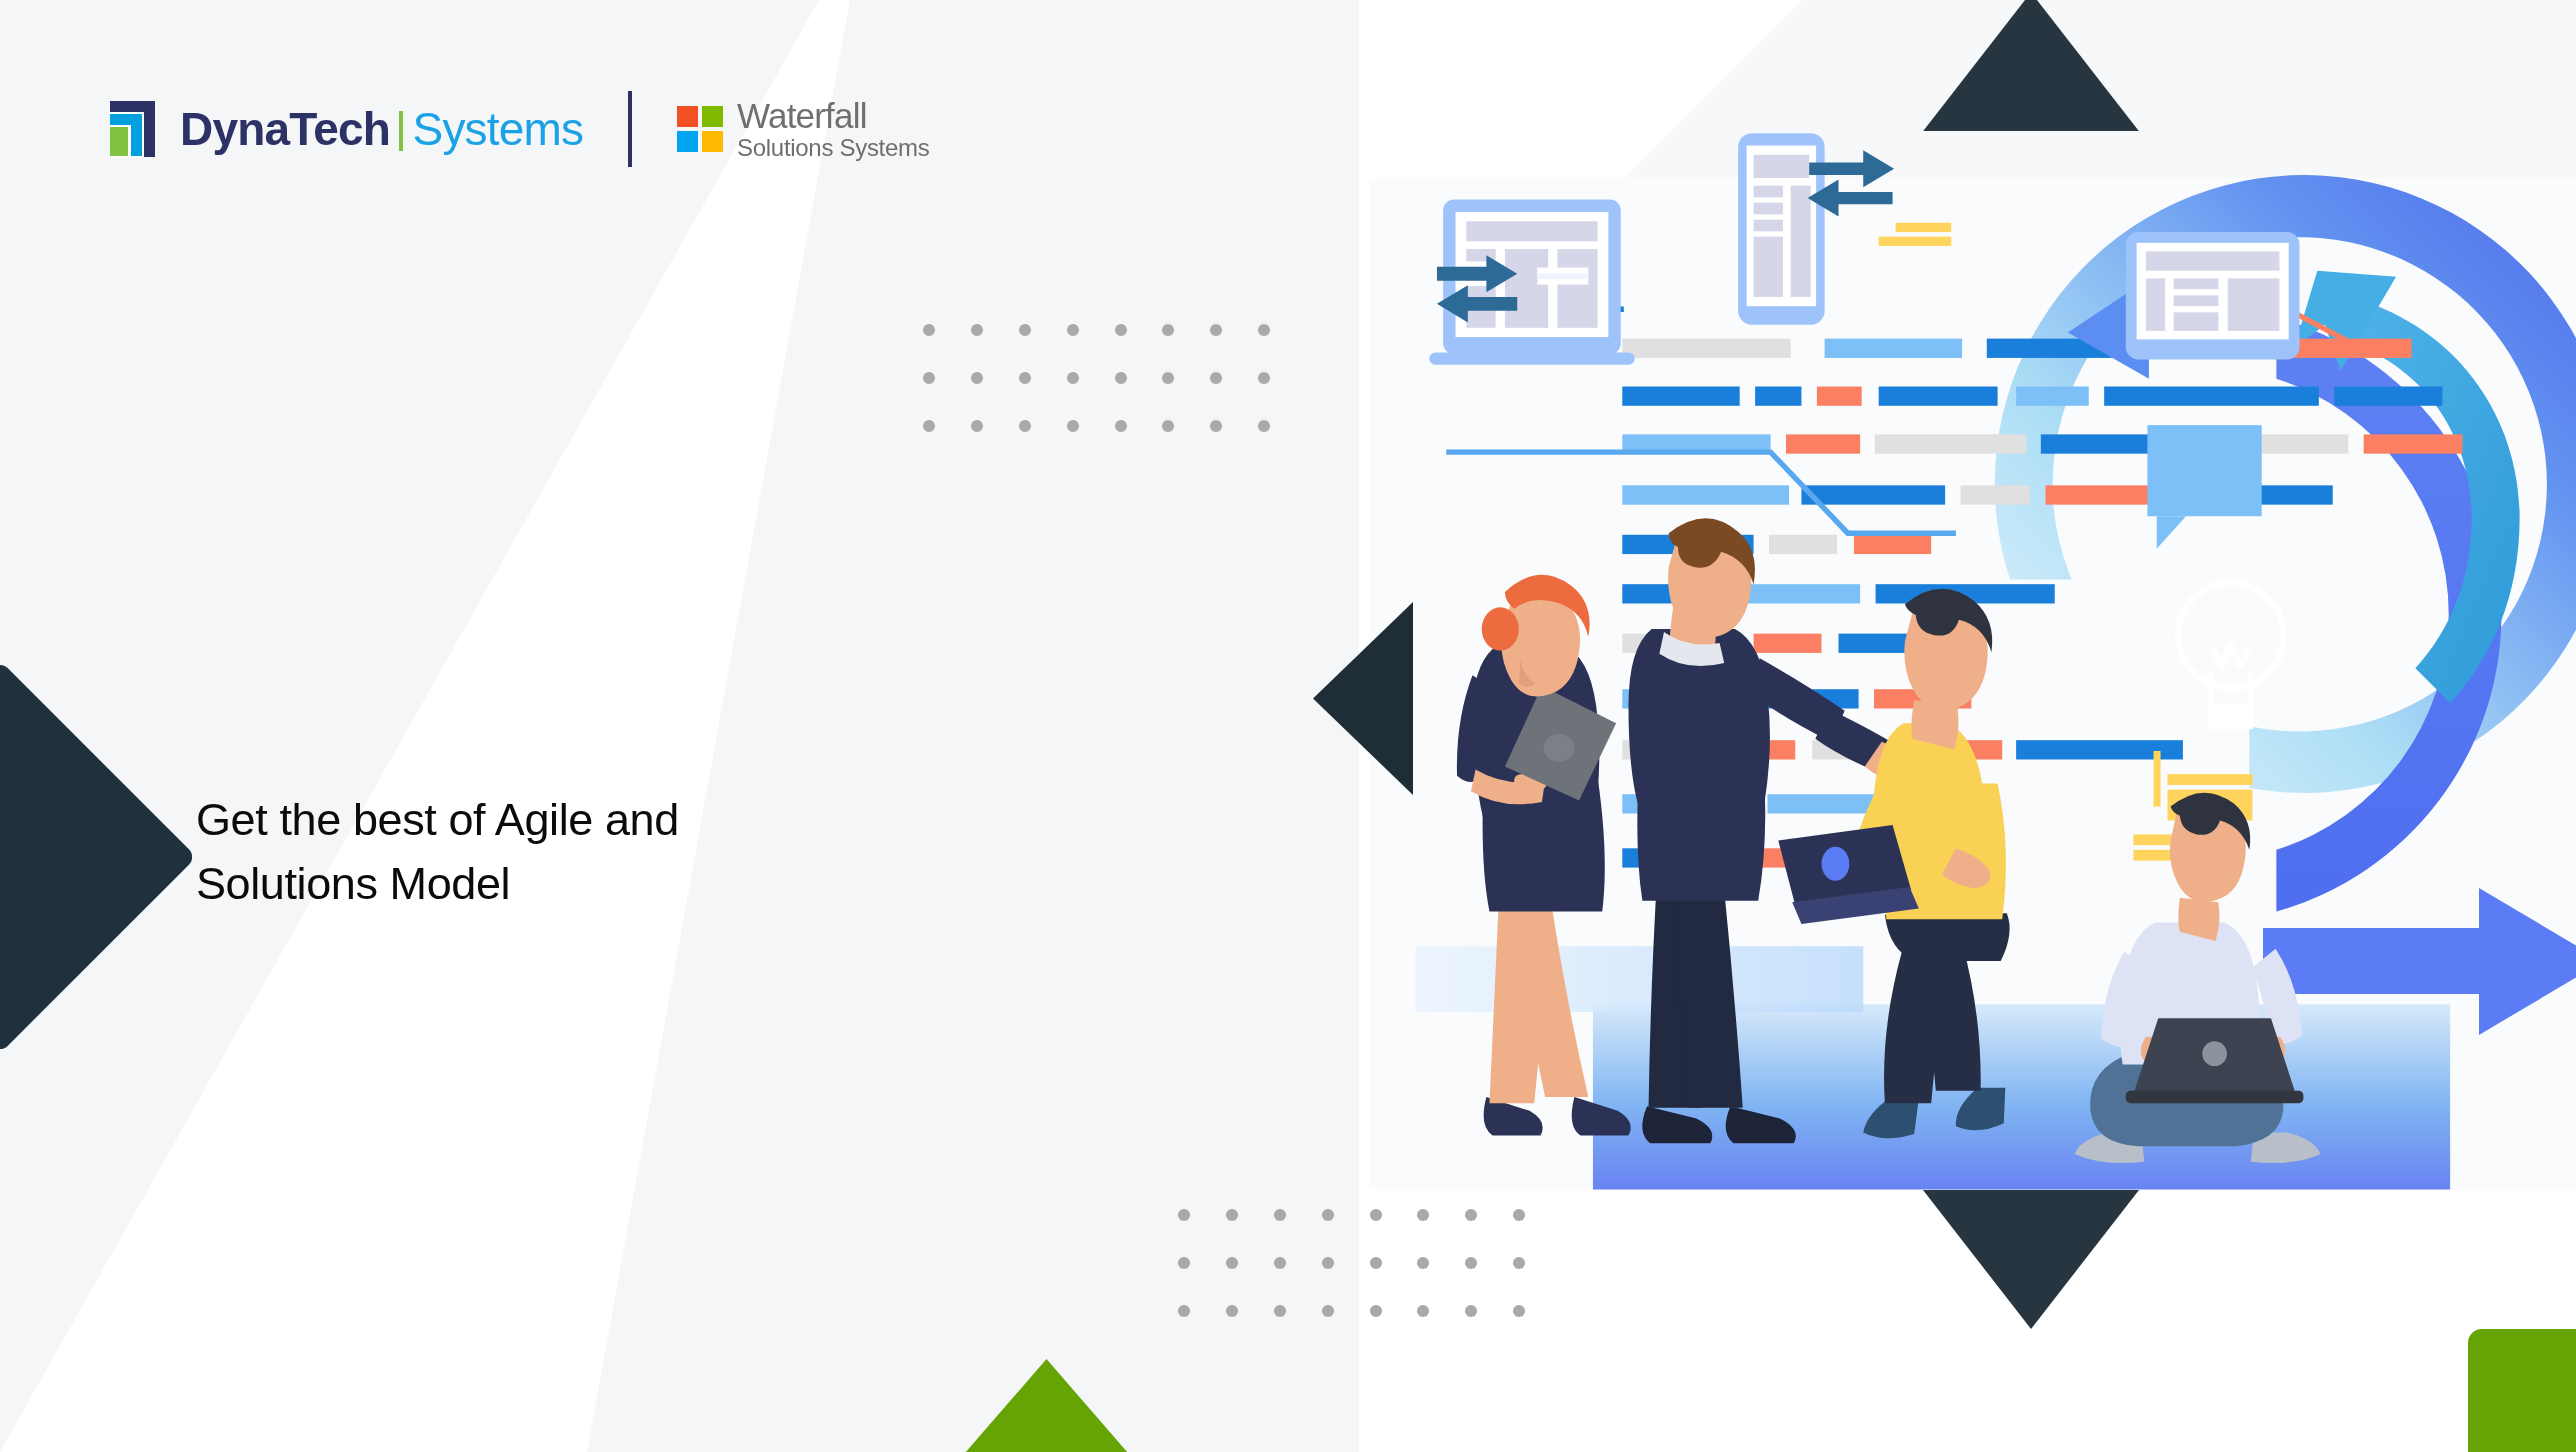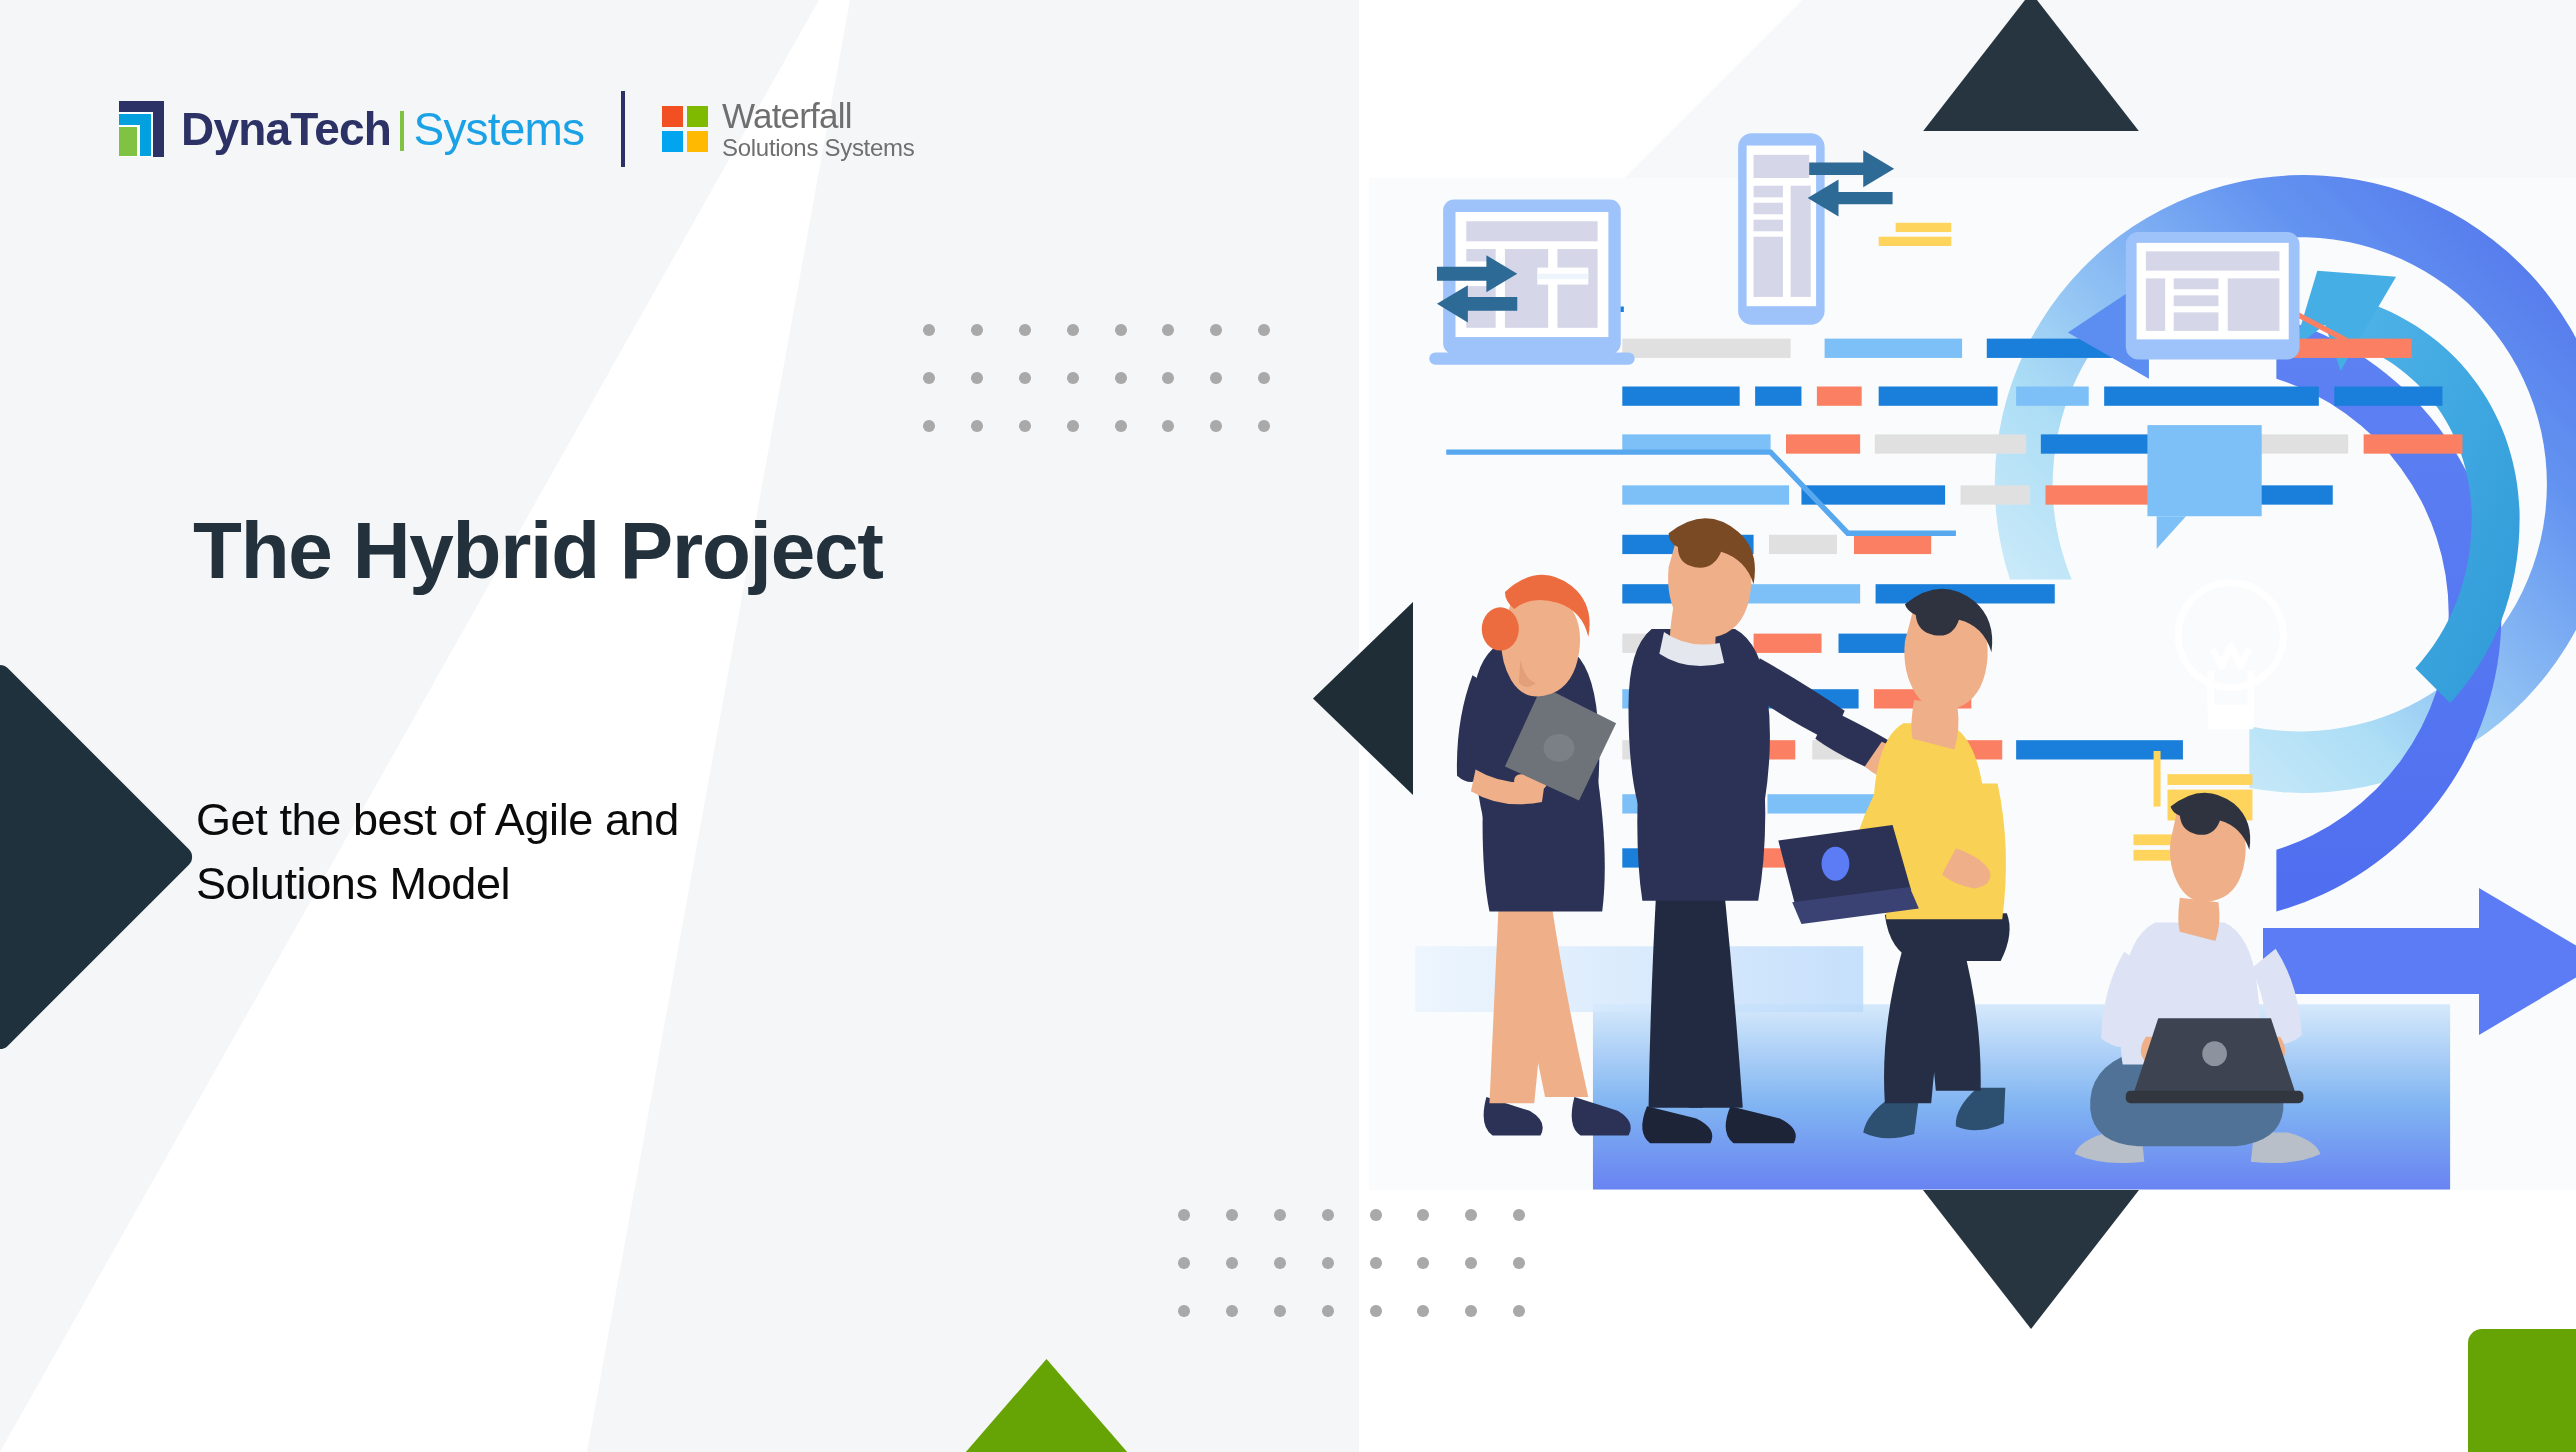--- a/index.html
+++ b/index.html
@@ -87,22 +87,22 @@
   }
 
   
   .dotgrid{position:absolute;}
   .dotgrid .dot{
     position:absolute;width:11.6px;height:11.6px;border-radius:50%;background:#a9a9a9;
   }
 
   
   .logo-bar{
-    position:absolute;left:108px;top:91px;
-    display:flex;align-items:center;gap:0;
+    position:absolute;left:99px;top:91px;
+    display:flex;align-items:center;gap:8px;
   }
   .dt-mark{
     position:relative;width:56px;height:56px;margin-right:17px;flex:0 0 auto;
   }
   .dt-mark .sq-navy{
     position:absolute;left:10.8px;top:0;width:45px;height:56px;background:#2c3265;
   }
   .dt-mark .cut-navy{
     position:absolute;left:10.8px;top:10.8px;width:34px;height:45px;background:#ffffff;
   }
@@ -250,21 +250,20 @@
         <i style="background:#ffb900"></i>
       </div>
       <div class="ms-text">
         <div class="ms-name">Waterfall</div>
         <div class="ms-sub">Solutions Systems</div>
       </div>
     </div>
   </div>
 
   <div class="headline">
-    <div>The Hybrid Project</div>
   </div>
 
   <div class="subhead">
     <div>Get the best of Agile and</div>
     <div>Solutions Model</div>
   </div>
 
   <div class="illus">
     <svg viewBox="0 0 1563 1420" xmlns="http://www.w3.org/2000/svg">
       <defs>

